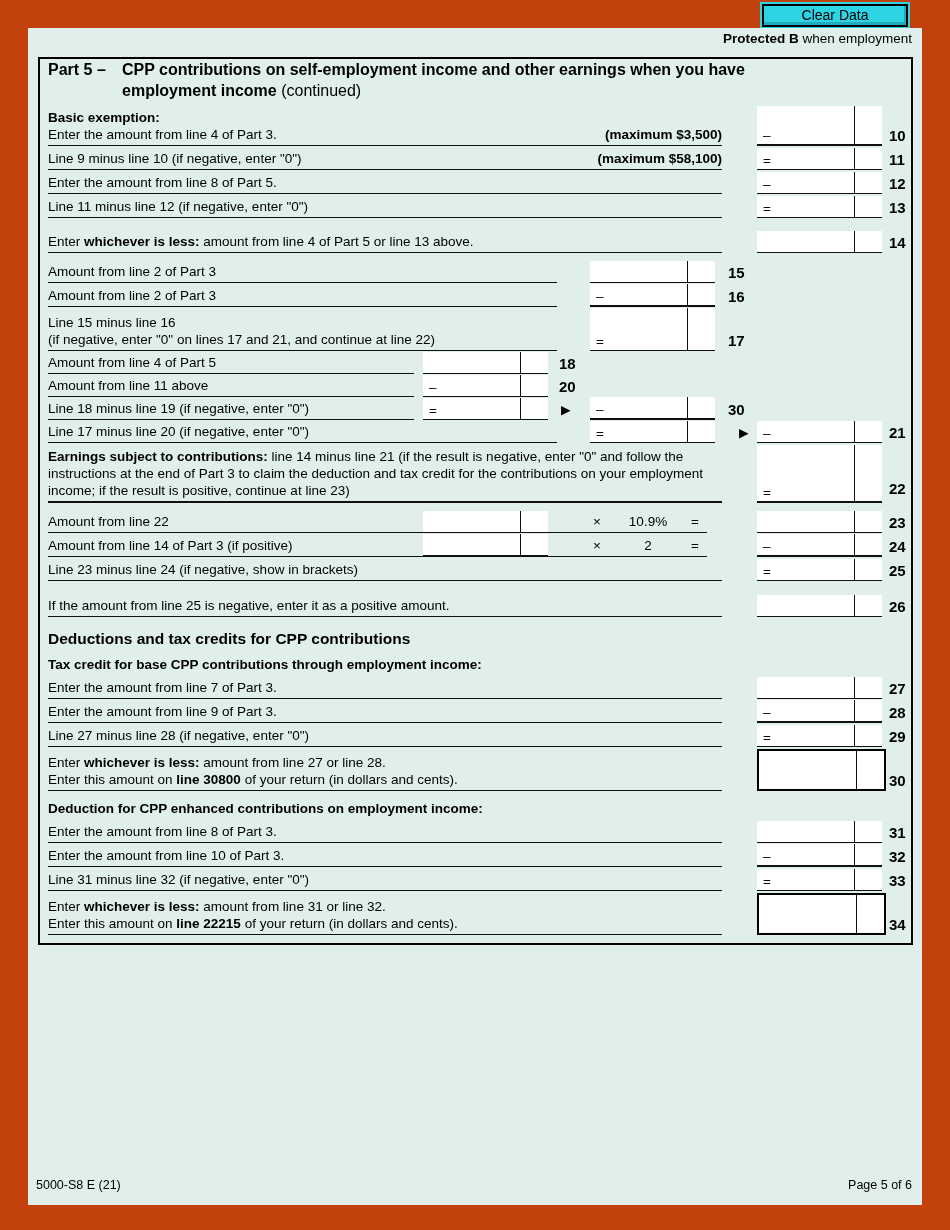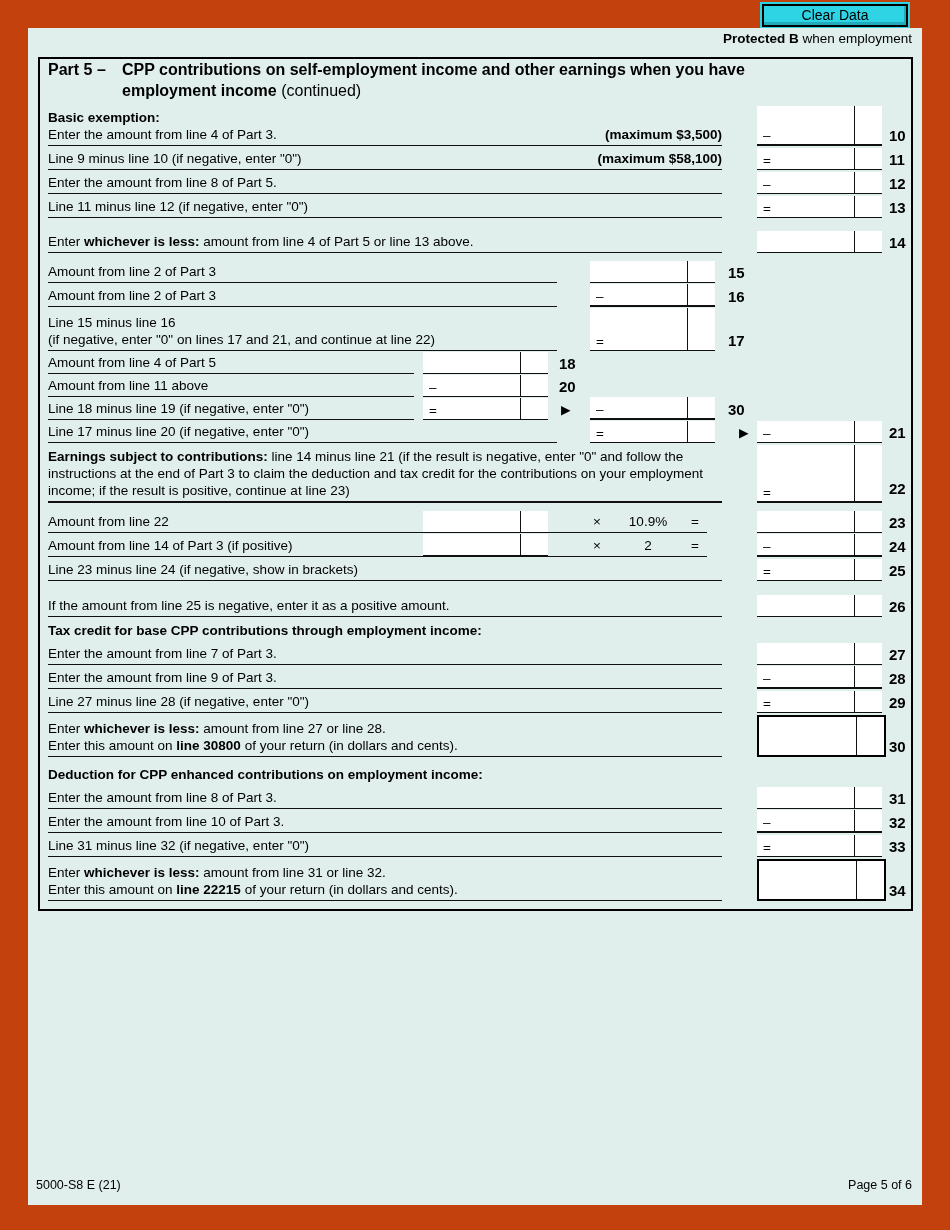--- a/index.html
+++ b/index.html
@@ -308,20 +308,21 @@
           </div>
         <div class="amt cC">
             <input class="field" style="">
             <span class="cdiv"></span>
           </div>
         <div class="num nC">26</div>
       </div>
 
       <div class="gap4"></div>
 
+      <div class="sec-h">Deductions and tax credits for CPP contributions</div>
       <div class="sub-h">Tax credit for base CPP contributions through employment income:</div>
 
       <div class="row h24">
         <div class="lbl wC">
             <div>Enter the amount from line 7 of Part 3.</div>
           </div>
         <div class="amt cC">
             <input class="field" style="">
             <span class="cdiv"></span>
           </div>

